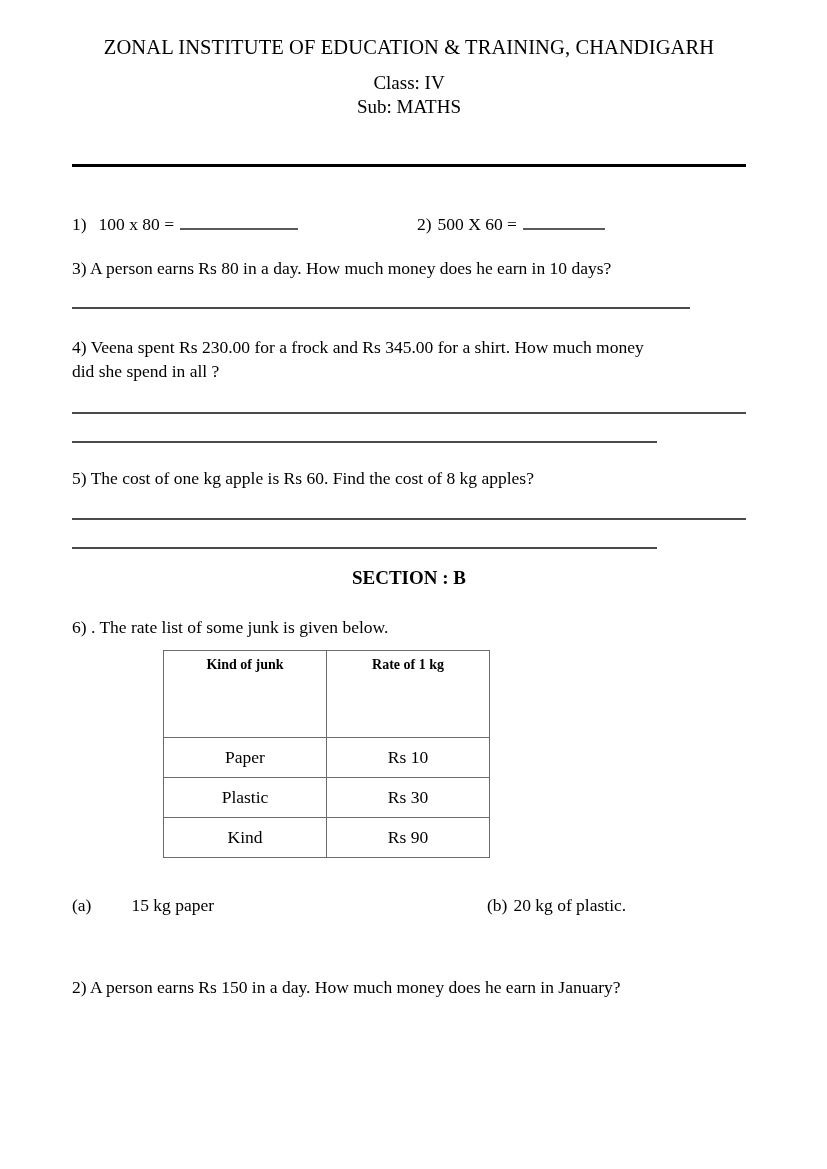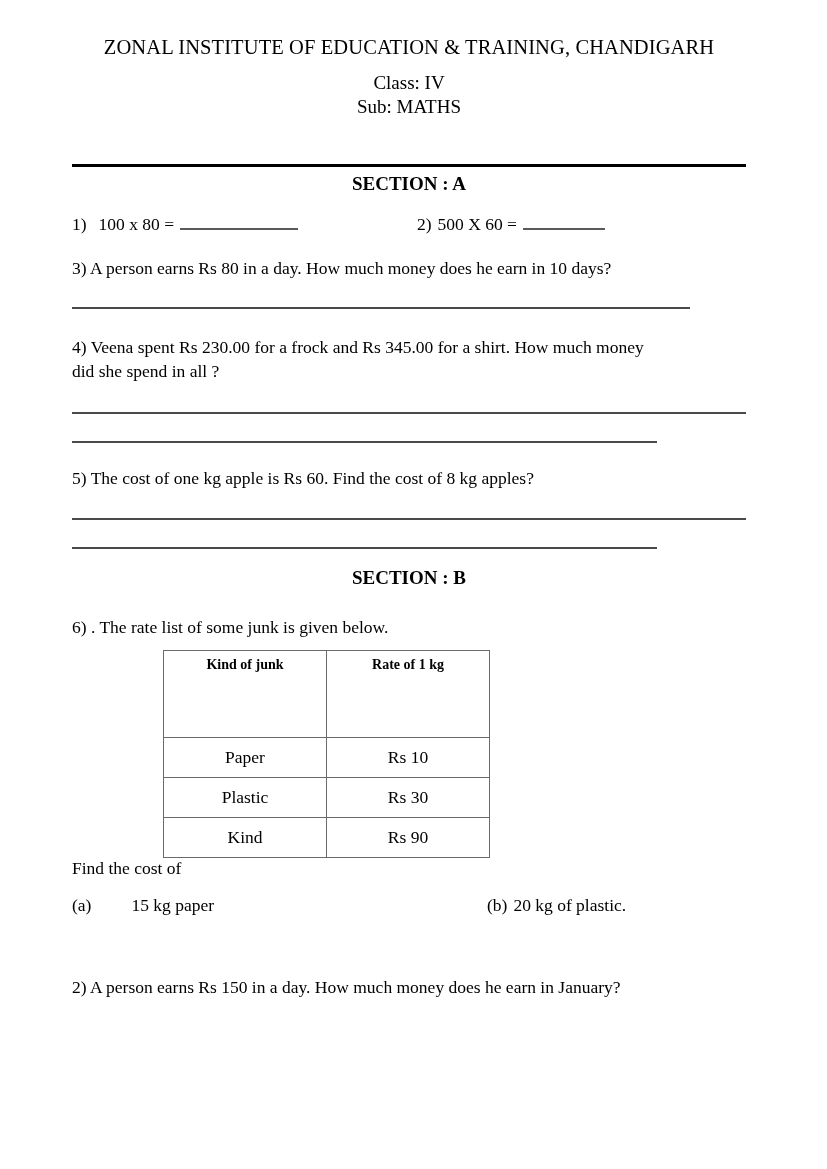--- a/index.html
+++ b/index.html
@@ -148,21 +148,20 @@
 
   <div class="doc-title">ZONAL INSTITUTE OF EDUCATION &amp; TRAINING, CHANDIGARH</div>
 
   <div class="sub-line sub-class">Class: IV</div>
 
   <div class="sub-line sub-subject">Sub: MATHS</div>
 
 
   <div class="thick-rule"></div>
 
-  <div class="section-heading" id="section-a-heading">SECTION : A</div>
 
   <div class="q-row" style="top:214px;">
     <span class="q-col-left nowrap"><span>1)</span><span class="sp-2"></span><span>100 x 80  =</span><span class="blank blank-long"></span></span>
     <span class="q-col-right nowrap"><span>2)</span><span class="sp-1"></span><span>500  X  60 =</span><span class="blank blank-short"></span></span>
   </div>
 
   <div class="q" style="left:72px; top:256px; width:674px;">3) A person earns Rs 80 in a day. How much money does he earn in 10 days?</div>
 
   <div class="ans-line" style="left:72px; top:307px; width:618px;"></div>
 
@@ -197,21 +196,20 @@
         <td>Plastic</td>
         <td>Rs   30</td>
       </tr>
       <tr>
         <td>Kind</td>
         <td>Rs   90</td>
       </tr>
     </tbody>
   </table>
 
-  <div class="q" style="left:72px; top:856px; width:674px;">Find the cost of</div>
 
   <div class="q-row" style="top:895px;">
     <span class="q-col-left nowrap"><span>(a)</span><span class="sp-3"></span><span>15   kg paper</span></span>
     <span class="q-col-right nowrap" style="left:415px;"><span>(b)</span><span class="sp-1"></span><span>20  kg of plastic.</span></span>
   </div>
 
   <div class="q" style="left:72px; top:975px; width:674px;">2) A person earns Rs 150 in a day. How much money does he earn in January?</div>
 
 </div>
 

